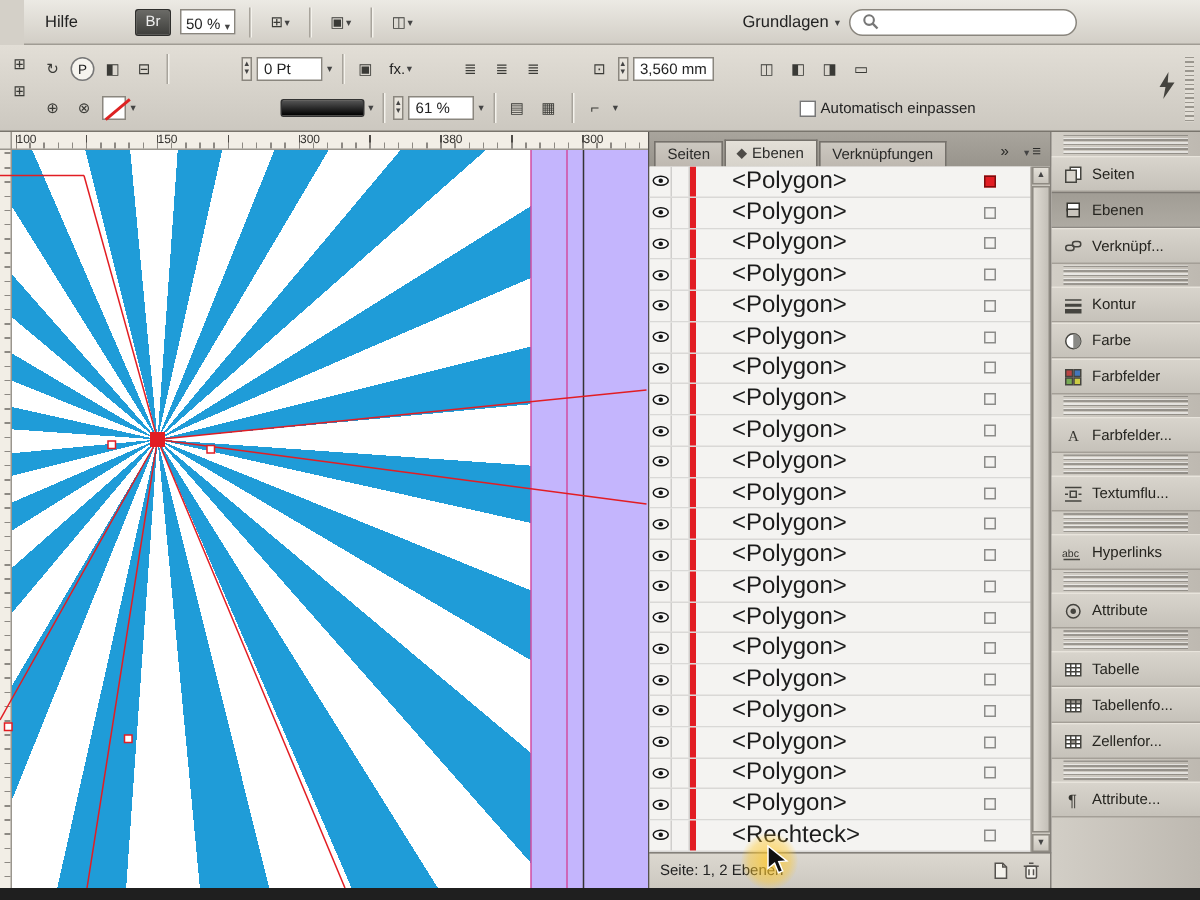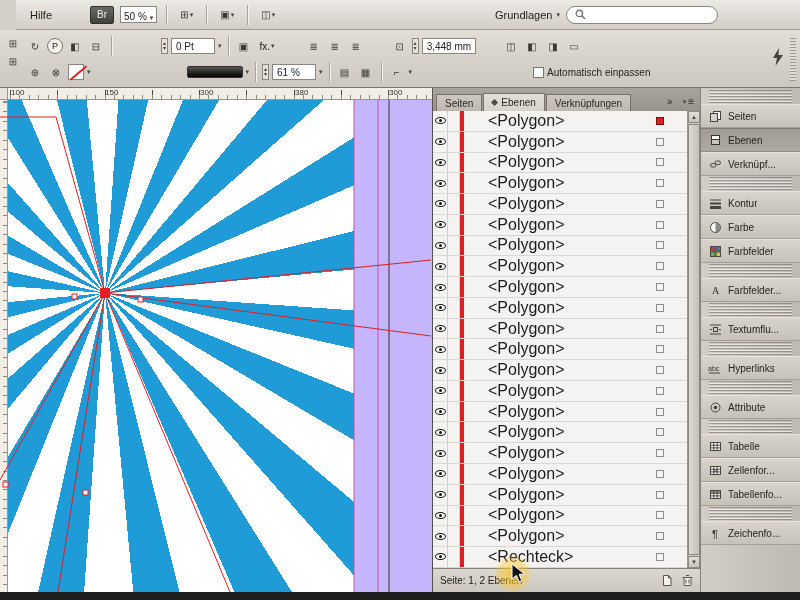--- a/index.html
+++ b/index.html
@@ -166,21 +166,21 @@
     <span class="ticon">≣</span>
     <span class="ticon">≣</span>
     <span class="ticon">≣</span>
     <span class="gap20"></span>
     <span class="ticon">⊡</span>
     <span class="stepper">
       <span>▴</span>
       <span>▾</span>
     </span>
     <span class="vbox">
-      <span>3,448 mm</span>
+      <span>3,560 mm</span>
     </span>
     <span class="gap20"></span>
     <span class="ticon">◫</span>
     <span class="ticon">◧</span>
     <span class="ticon">◨</span>
     <span class="ticon">▭</span>
   </div>
 
   <div class="crow crow2">
     <span class="ticon">⊕</span>
@@ -619,49 +619,49 @@
             <line x1="4.8" y1="2.5" x2="4.8" y2="10.5" stroke="#45443f"></line>
             <line x1="8.2" y1="2.5" x2="8.2" y2="10.5" stroke="#45443f"></line>
           </svg>
         </span>
       <span class="dlabel">Tabelle</span>
     </div>
     <div class="ditem">
       <span class="dicon">
           <svg width="13" height="13" viewBox="0 0 13 13">
             <rect x="1.5" y="2.5" width="10" height="8" fill="#fff" stroke="#45443f"></rect>
+            <rect x="1.5" y="2.5" width="10" height="2.7" fill="#9a968e" stroke="#45443f"></rect>
+            <line x1="4.8" y1="2.5" x2="4.8" y2="10.5" stroke="#45443f"></line>
+            <line x1="8.2" y1="2.5" x2="8.2" y2="10.5" stroke="#45443f"></line>
+            <line x1="1.5" y1="7.9" x2="11.5" y2="7.9" stroke="#45443f"></line>
+          </svg>
+        </span>
+      <span class="dlabel">Tabellenfo...</span>
+    </div>
+    <div class="ditem">
+      <span class="dicon">
+          <svg width="13" height="13" viewBox="0 0 13 13">
+            <rect x="1.5" y="2.5" width="10" height="8" fill="#fff" stroke="#45443f"></rect>
             <rect x="4.8" y="5.2" width="3.4" height="2.7" fill="#9a968e"></rect>
             <line x1="1.5" y1="5.2" x2="11.5" y2="5.2" stroke="#45443f"></line>
             <line x1="1.5" y1="7.9" x2="11.5" y2="7.9" stroke="#45443f"></line>
             <line x1="4.8" y1="2.5" x2="4.8" y2="10.5" stroke="#45443f"></line>
             <line x1="8.2" y1="2.5" x2="8.2" y2="10.5" stroke="#45443f"></line>
           </svg>
         </span>
       <span class="dlabel">Zellenfor...</span>
     </div>
-    <div class="ditem">
-      <span class="dicon">
-          <svg width="13" height="13" viewBox="0 0 13 13">
-            <rect x="1.5" y="2.5" width="10" height="8" fill="#fff" stroke="#45443f"></rect>
-            <rect x="1.5" y="2.5" width="10" height="2.7" fill="#9a968e" stroke="#45443f"></rect>
-            <line x1="4.8" y1="2.5" x2="4.8" y2="10.5" stroke="#45443f"></line>
-            <line x1="8.2" y1="2.5" x2="8.2" y2="10.5" stroke="#45443f"></line>
-            <line x1="1.5" y1="7.9" x2="11.5" y2="7.9" stroke="#45443f"></line>
-          </svg>
-        </span>
-      <span class="dlabel">Tabellenfo...</span>
-    </div>
     <div class="dgrip"></div>
     <div class="ditem">
       <span class="dicon">
           <svg width="13" height="13" viewBox="0 0 13 13">
             <text x="3" y="10.5" font-size="11" fill="#35342f">¶</text>
           </svg>
         </span>
-      <span class="dlabel">Zeichenfo...</span>
+      <span class="dlabel">Attribute...</span>
     </div>
   </div>
 </div>
 
 <div class="bottombar"></div>
 
 <div class="hl"></div>
 <svg class="cursor" width="16" height="22" viewBox="0 0 16 22">
   <path d="M1 1 L1 16 L5.4 12.4 L8 18.8 L10.8 17.6 L8.2 11.4 L13.5 11 Z" fill="#111" stroke="#fff" stroke-width="1"></path>
 </svg>

